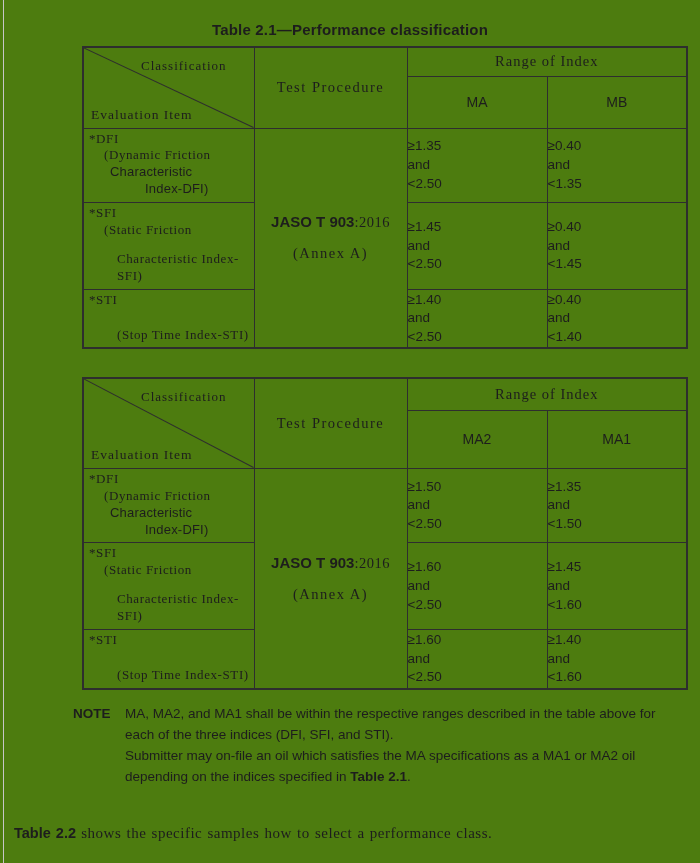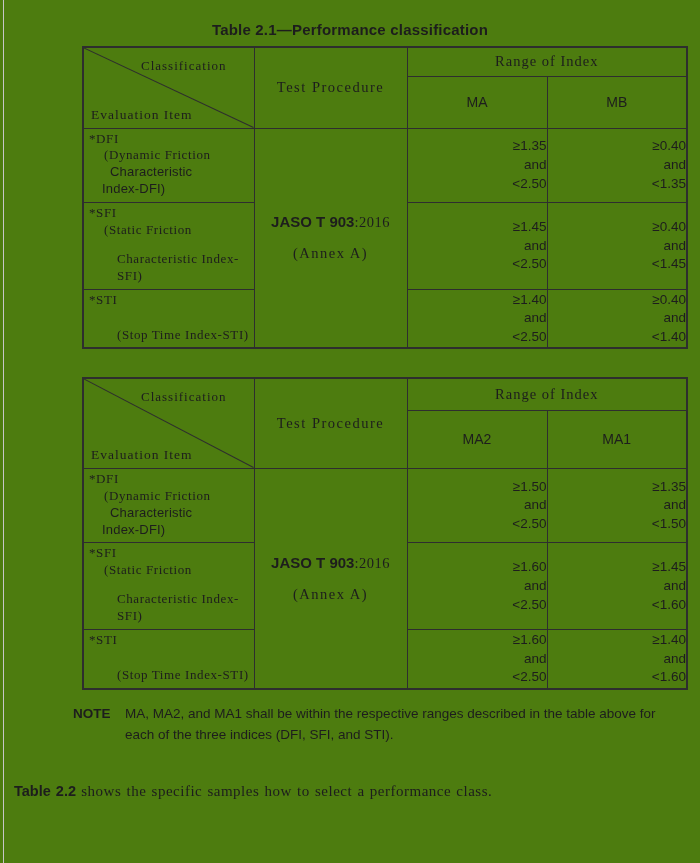--- a/index.html
+++ b/index.html
@@ -85,33 +85,33 @@
     font-size: 14px;
   }
   td.item-cell {
     vertical-align: top;
     padding: 2px 2px 4px 5px;
   }
   .il { font-size: 13px; line-height: 1.3; letter-spacing: 0.6px; }
   .il.sans { font-family: "Liberation Sans", sans-serif; letter-spacing: 0.2px; }
   .ind15 { padding-left: 15px; }
   .ind20 { padding-left: 21px; }
-  .ind12 { padding-left: 13px; }
+  .ind12 { padding-left: 13px; text-align: center; }
   .ind8  { padding-left: 8px; margin-left: 20px; }
   .gap12 { margin-top: 12px; }
   .gap16 { margin-top: 18px; }
   td.proc-cell { text-align: center; }
   .jaso-name {
     font-family: "Liberation Sans", sans-serif;
     font-weight: bold;
     font-size: 15px;
   }
   .jaso-ed { font-size: 14.5px; letter-spacing: 0.5px; }
   .annex { margin-top: 14px; font-size: 14.5px; letter-spacing: 1.5px; text-align: center; }
-  td.val-cell { text-align: right; }
+  td.val-cell { text-align: left; }
   .val {
     white-space: pre-line;
     font-family: "Liberation Sans", sans-serif;
     font-size: 13.5px;
     line-height: 1.38;
   }
 
   
   .note {
     display: flex;
@@ -320,20 +320,21 @@
 &lt;1.60</div>
           </td>
       </tr>
     </tbody>
   </table>
 
   <div class="note">
     <span class="note-label">NOTE</span>
     <div class="note-body">
       <p>MA, MA2, and MA1 shall be within the respective ranges described in the table above for each of the three indices (DFI, SFI, and STI).</p>
+      <p><span>Submitter may on-file an oil which satisfies the MA specifications as a MA1 or MA2 oil depending on the indices specified in </span><span class="bold-sans">Table 2.1</span><span>.</span></p>
     </div>
   </div>
 
   <div class="footer">
     <p><span class="bold-sans">Table 2.2</span><span> shows the specific samples how to select a performance class.</span></p>
 
   </div>
 
 </div>
 

